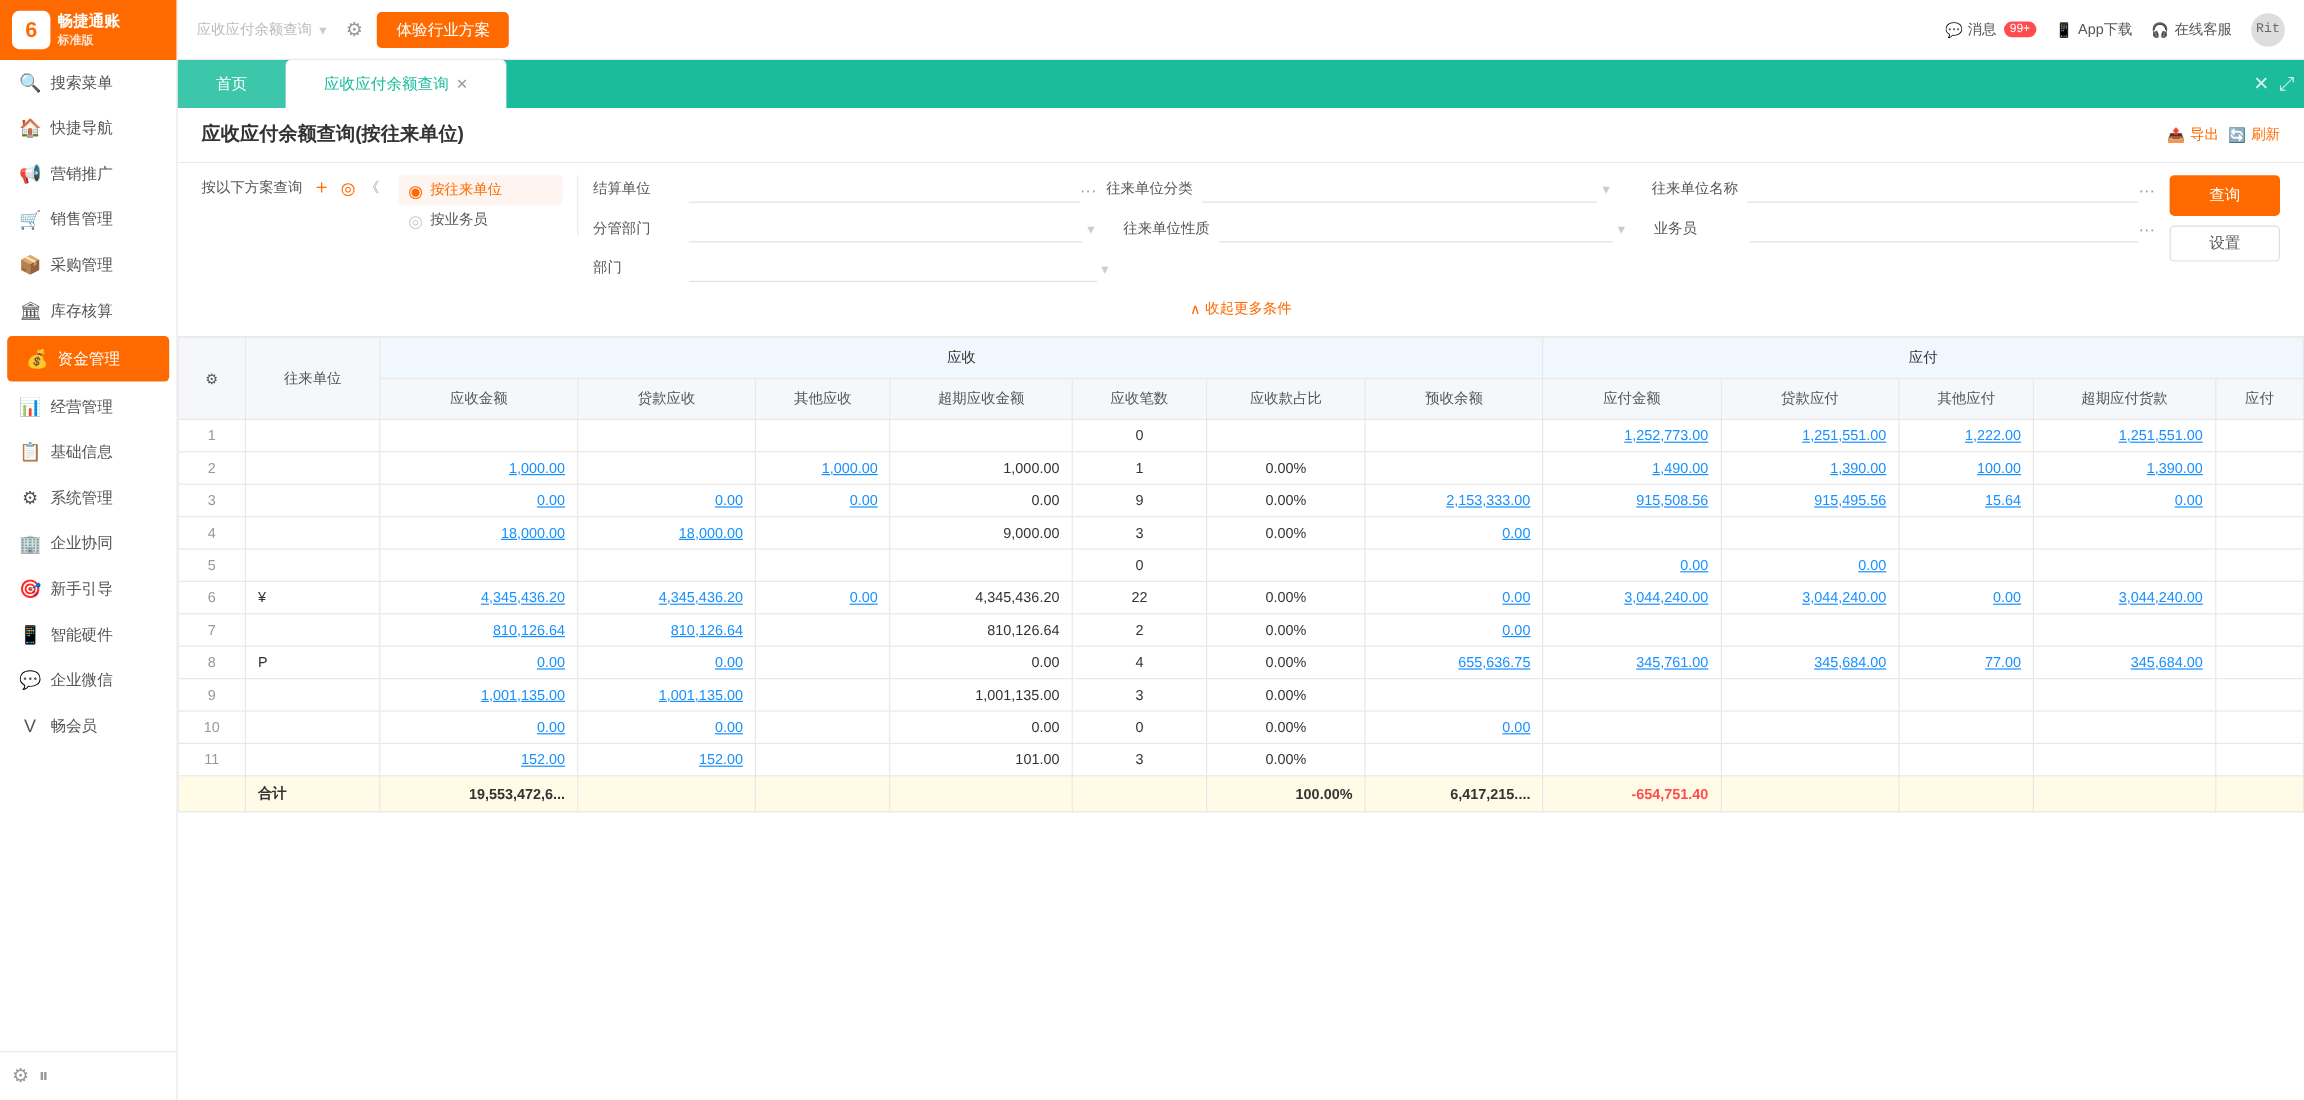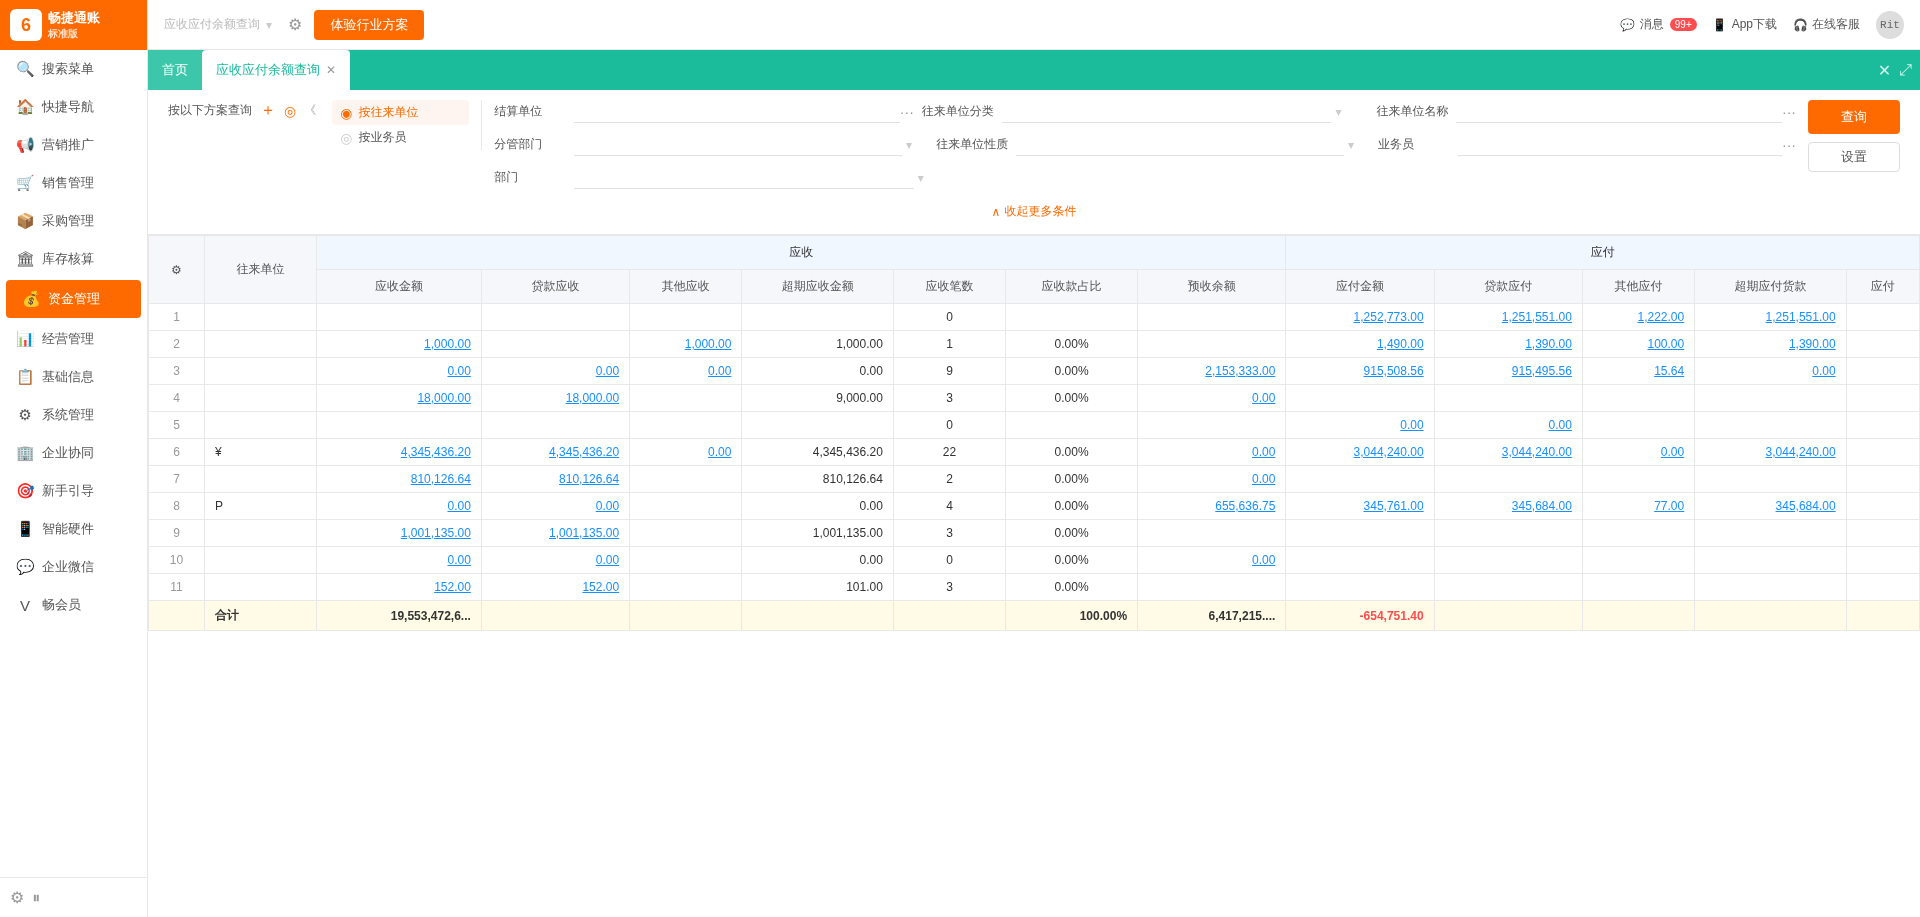--- a/index.html
+++ b/index.html
@@ -26,21 +26,21 @@
     .topbar-sep { margin: 0 6px; color: #ccc; }
     .topbar-gear { color: #999; cursor: pointer; margin-left: 10px; font-size: 16px; }
     .topbar-btn { background: #ff6a00; color: #fff; border: none; padding: 6px 16px; border-radius: 4px; cursor: pointer; font-size: 13px; margin-left: 12px; }
     .topbar-right { display: flex; align-items: center; gap: 16px; }
     .topbar-icon-btn { display: flex; align-items: center; gap: 4px; cursor: pointer; color: #555; font-size: 12px; }
     .badge { background: #ff4d4f; color: #fff; border-radius: 10px; padding: 1px 5px; font-size: 10px; margin-left: 2px; }
     .user-avatar { width: 28px; height: 28px; background: #ddd; border-radius: 50%; display: flex; align-items: center; justify-content: center; font-size: 11px; color: #666; font-family: Liberation Mono, monospace; }
 
     
     .tabbar { height: 40px; background: #1abc9c; display: flex; align-items: center; padding: 0 0 0 0; }
-    .tab { height: 40px; display: flex; align-items: center; padding: 0 14px; cursor: pointer; font-size: 13px; color: rgba(255,255,255,0.8); position: relative; }
+    .tab { height: 40px; display: flex; align-items: center; padding: 0 32px; cursor: pointer; font-size: 13px; color: rgba(255,255,255,0.8); position: relative; }
     .tab.home { background: rgba(255,255,255,0.15); color: #fff; }
     .tab.active { background: #fff; color: #1abc9c; border-radius: 4px 4px 0 0; }
     .tab .close-icon { margin-left: 6px; font-size: 12px; color: #999; }
     .tabbar-actions { margin-left: auto; display: flex; align-items: center; padding-right: 8px; gap: 8px; }
     .tabbar-actions span { color: rgba(255,255,255,0.8); cursor: pointer; font-size: 16px; }
 
     
     .page-content { flex: 1; overflow: hidden; display: flex; flex-direction: column; background: #f5f5f5; }
 
     
@@ -219,20 +219,35 @@
       <span class="close-icon">✕</span>
     </div>
     <div class="tabbar-actions">
       <span style="color:rgba(255,255,255,0.8);font-size:16px;">✕</span>
       <span style="color:rgba(255,255,255,0.8);font-size:16px;">⤢</span>
     </div>
   </div>
 
   <div class="page-content">
 
+    <div class="page-header">
+      <div class="page-title-row">
+        <div class="page-title">应收应付余额查询(按往来单位)</div>
+        <div class="page-actions">
+          <div class="action-btn">
+            <span>📤</span>
+            <span>导出</span>
+          </div>
+          <div class="action-btn">
+            <span>🔄</span>
+            <span>刷新</span>
+          </div>
+        </div>
+      </div>
+    </div>
 
     <div class="filter-section">
       <div class="filter-main">
 
         <div class="filter-scheme">
           <span>按以下方案查询</span>
           <span class="filter-scheme-add">＋</span>
           <span class="filter-scheme-icon">◎</span>
           <span class="filter-scheme-collapse">《</span>
         </div>

